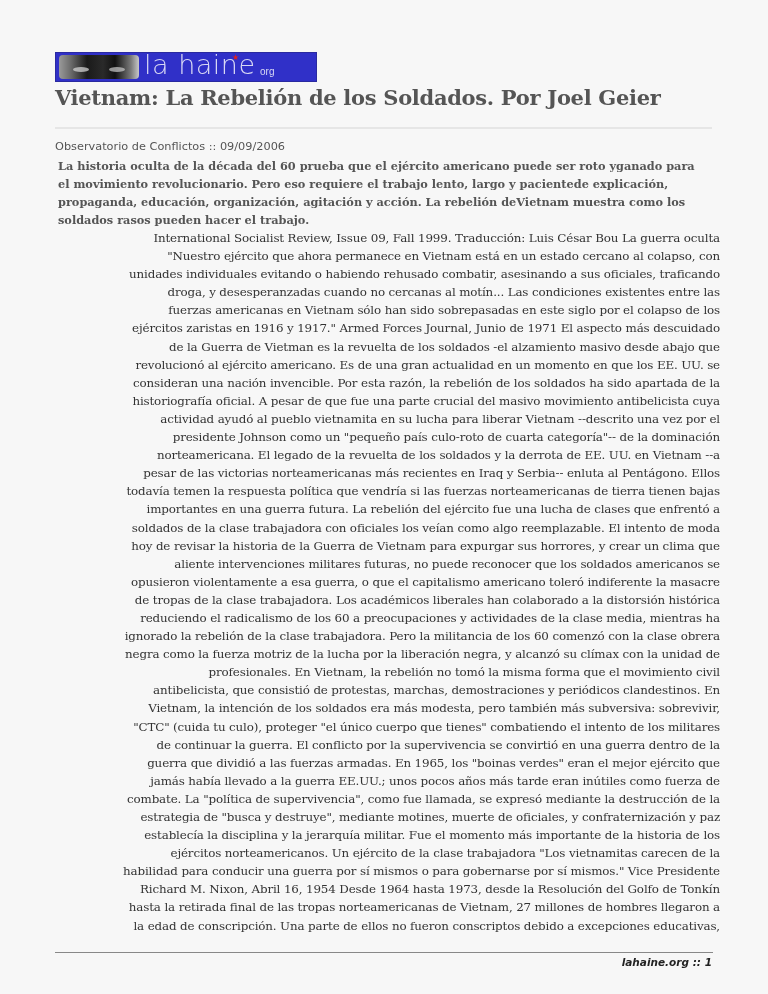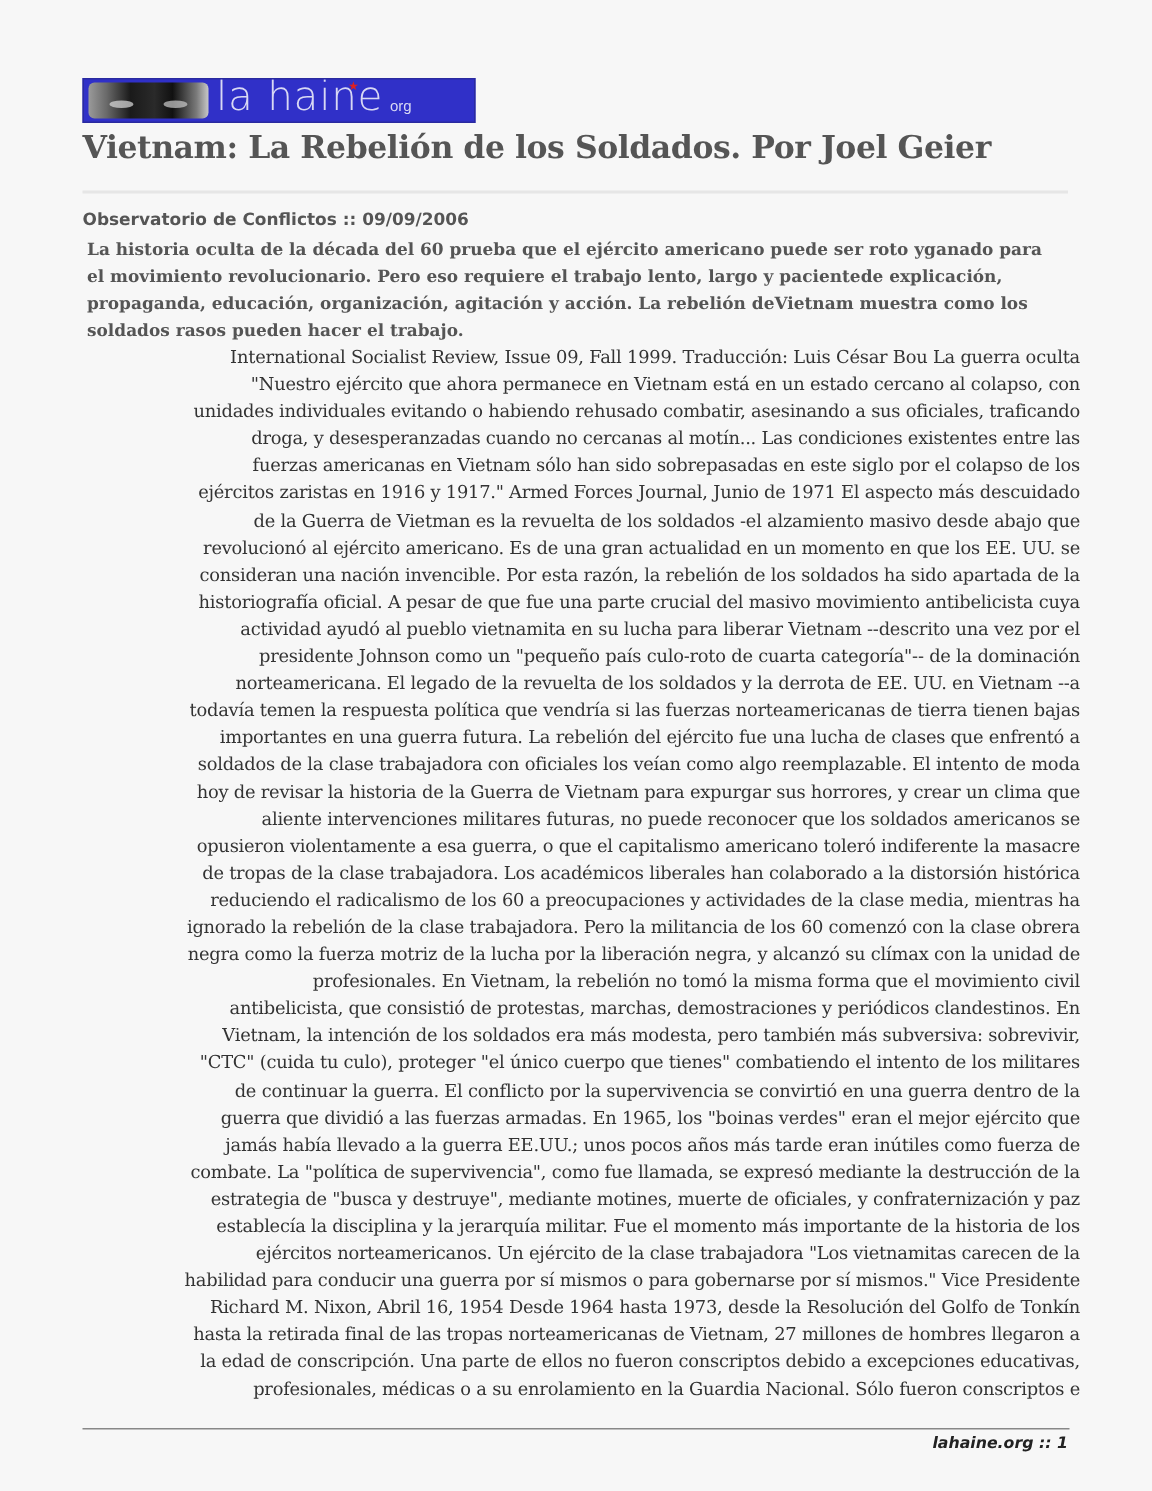--- a/index.html
+++ b/index.html
@@ -83,21 +83,21 @@
       color: #555555;
       line-height: 26px;
       letter-spacing: -0.3px;
       padding-bottom: 16px;
       border-bottom: 2px solid #e6e6e6;
       width: 657px;
     }
     .byline {
       margin-top: 10px;
       font-family: "DejaVu Sans", sans-serif;
-      font-weight: bold;
+      font-weight: normal;
       font-size: 11.3px;
       color: #555555;
       line-height: 16px;
     }
     .summary {
       margin: 2px 0 0 3px;
       font-family: "DejaVu Serif", serif;
       font-weight: bold;
       font-size: 11.3px;
       color: #555555;
@@ -161,20 +161,21 @@
       <span class="line">droga, y desesperanzadas cuando no cercanas al motín... Las condiciones existentes entre las</span>
       <span class="line">fuerzas americanas en Vietnam sólo han sido sobrepasadas en este siglo por el colapso de los</span>
       <span class="line">ejércitos zaristas en 1916 y 1917." Armed Forces Journal, Junio de 1971 El aspecto más descuidado</span>
       <span class="line">de la Guerra de Vietman es la revuelta de los soldados -el alzamiento masivo desde abajo que</span>
       <span class="line">revolucionó al ejército americano. Es de una gran actualidad en un momento en que los EE. UU. se</span>
       <span class="line">consideran una nación invencible. Por esta razón, la rebelión de los soldados ha sido apartada de la</span>
       <span class="line">historiografía oficial. A pesar de que fue una parte crucial del masivo movimiento antibelicista cuya</span>
       <span class="line">actividad ayudó al pueblo vietnamita en su lucha para liberar Vietnam --descrito una vez por el</span>
       <span class="line">presidente Johnson como un "pequeño país culo-roto de cuarta categoría"-- de la dominación</span>
       <span class="line">norteamericana. El legado de la revuelta de los soldados y la derrota de EE. UU. en Vietnam --a</span>
+      <span class="line">pesar de las victorias norteamericanas más recientes en Iraq y Serbia-- enluta al Pentágono. Ellos</span>
       <span class="line">todavía temen la respuesta política que vendría si las fuerzas norteamericanas de tierra tienen bajas</span>
       <span class="line">importantes en una guerra futura. La rebelión del ejército fue una lucha de clases que enfrentó a</span>
       <span class="line">soldados de la clase trabajadora con oficiales los veían como algo reemplazable. El intento de moda</span>
       <span class="line">hoy de revisar la historia de la Guerra de Vietnam para expurgar sus horrores, y crear un clima que</span>
       <span class="line">aliente intervenciones militares futuras, no puede reconocer que los soldados americanos se</span>
       <span class="line">opusieron violentamente a esa guerra, o que el capitalismo americano toleró indiferente la masacre</span>
       <span class="line">de tropas de la clase trabajadora. Los académicos liberales han colaborado a la distorsión histórica</span>
       <span class="line">reduciendo el radicalismo de los 60 a preocupaciones y actividades de la clase media, mientras ha</span>
       <span class="line">ignorado la rebelión de la clase trabajadora. Pero la militancia de los 60 comenzó con la clase obrera</span>
       <span class="line">negra como la fuerza motriz de la lucha por la liberación negra, y alcanzó su clímax con la unidad de</span>
@@ -186,18 +187,17 @@
       <span class="line">guerra que dividió a las fuerzas armadas. En 1965, los "boinas verdes" eran el mejor ejército que</span>
       <span class="line">jamás había llevado a la guerra EE.UU.; unos pocos años más tarde eran inútiles como fuerza de</span>
       <span class="line">combate. La "política de supervivencia", como fue llamada, se expresó mediante la destrucción de la</span>
       <span class="line">estrategia de "busca y destruye", mediante motines, muerte de oficiales, y confraternización y paz</span>
       <span class="line">establecía la disciplina y la jerarquía militar. Fue el momento más importante de la historia de los</span>
       <span class="line">ejércitos norteamericanos. Un ejército de la clase trabajadora "Los vietnamitas carecen de la</span>
       <span class="line">habilidad para conducir una guerra por sí mismos o para gobernarse por sí mismos." Vice Presidente</span>
       <span class="line">Richard M. Nixon, Abril 16, 1954 Desde 1964 hasta 1973, desde la Resolución del Golfo de Tonkín</span>
       <span class="line">hasta la retirada final de las tropas norteamericanas de Vietnam, 27 millones de hombres llegaron a</span>
       <span class="line">la edad de conscripción. Una parte de ellos no fueron conscriptos debido a excepciones educativas,</span>
-      <span class="line">profesionales, médicas o a su enrolamiento en la Guardia Nacional. Sólo fueron conscriptos e</span>
     </div>
 </div>
 
 <div class="footer-rule"></div>
 <div class="footer-label">lahaine.org :: 1</div>
 
 </body></html>

